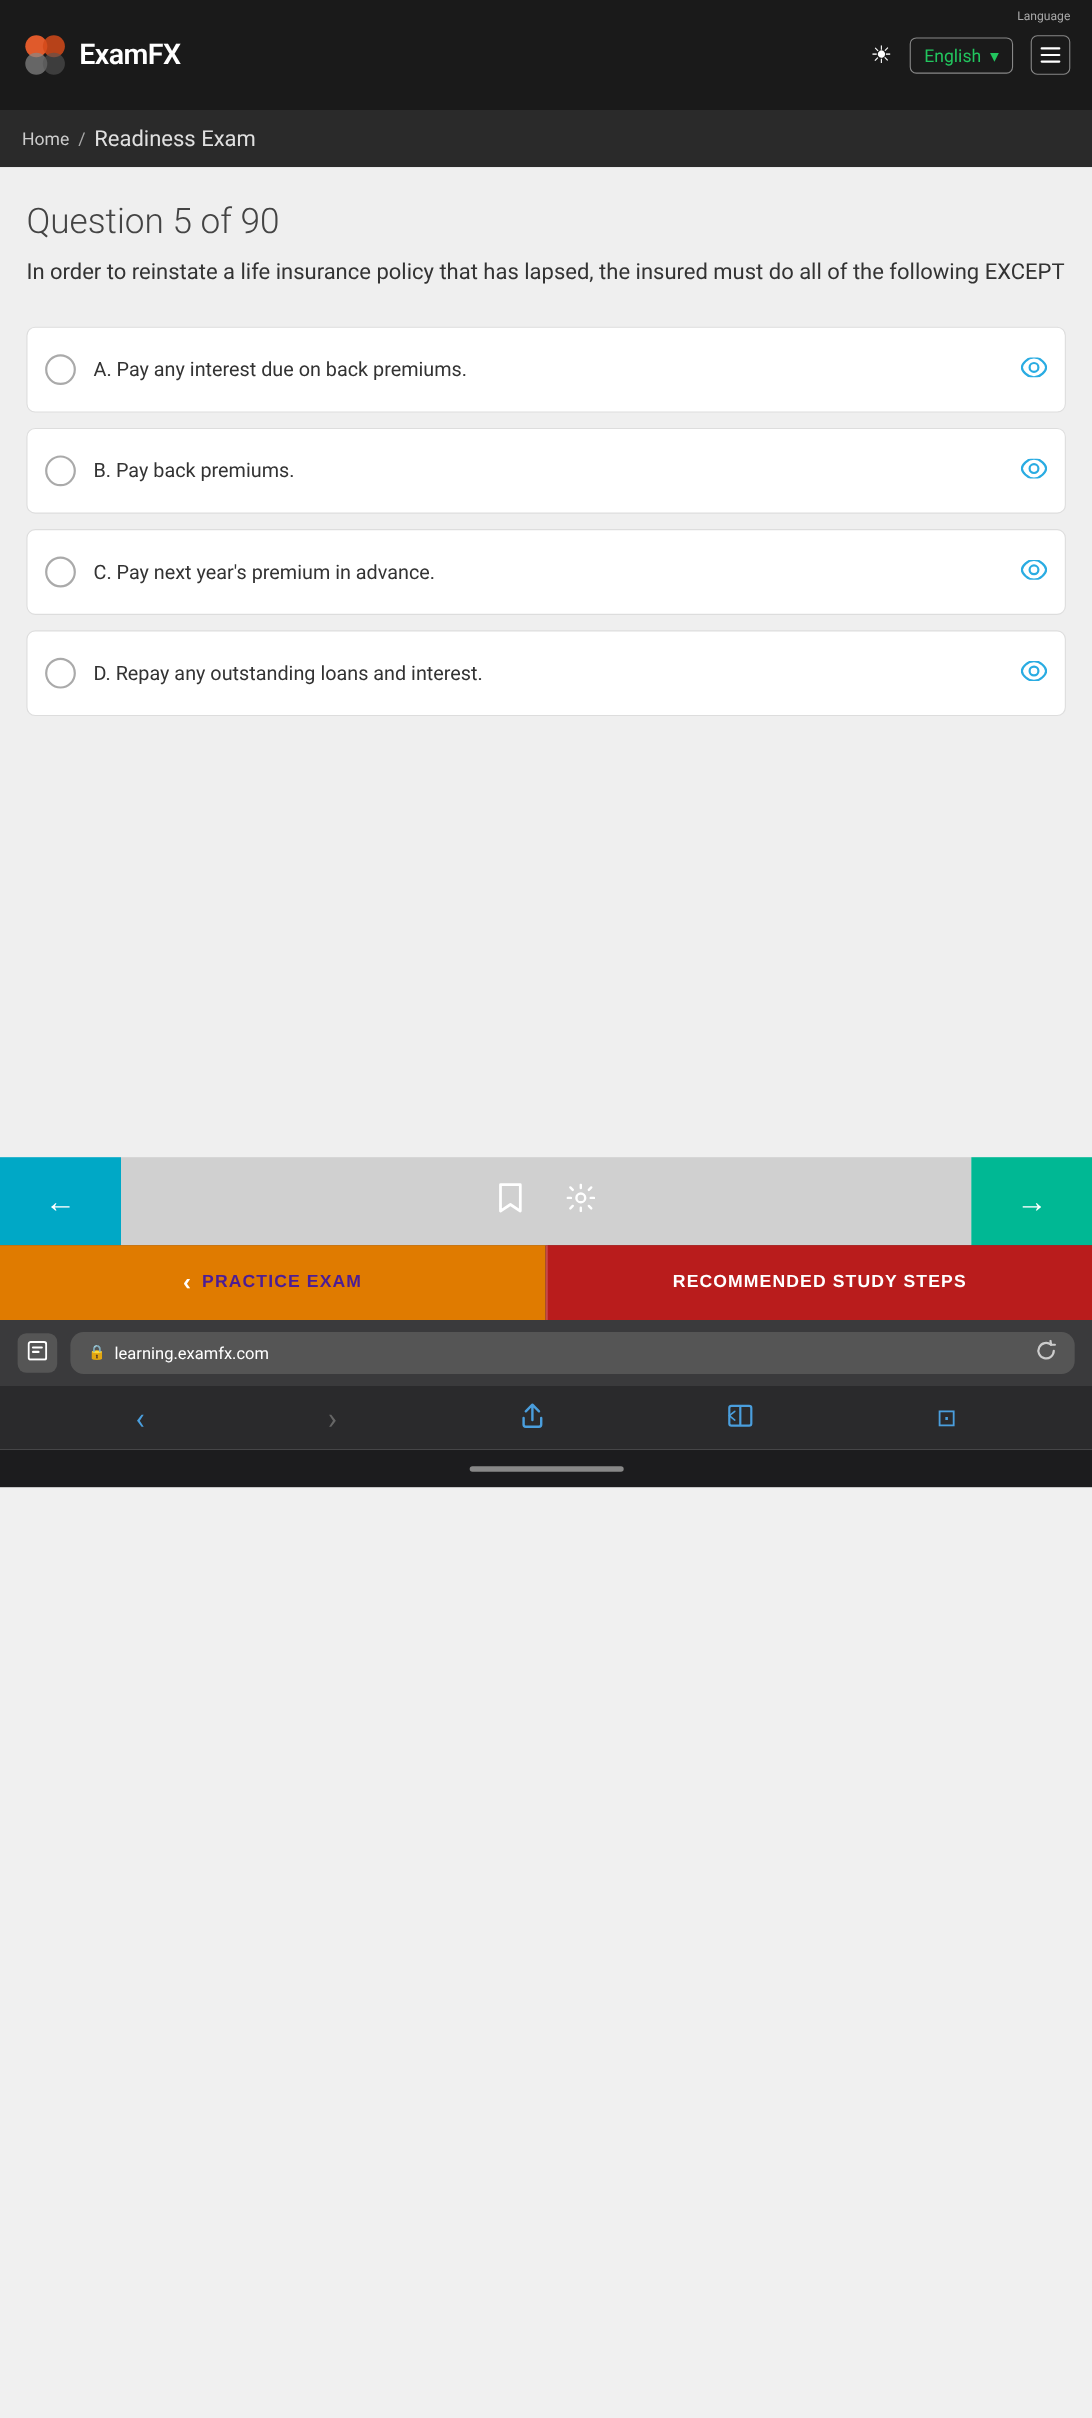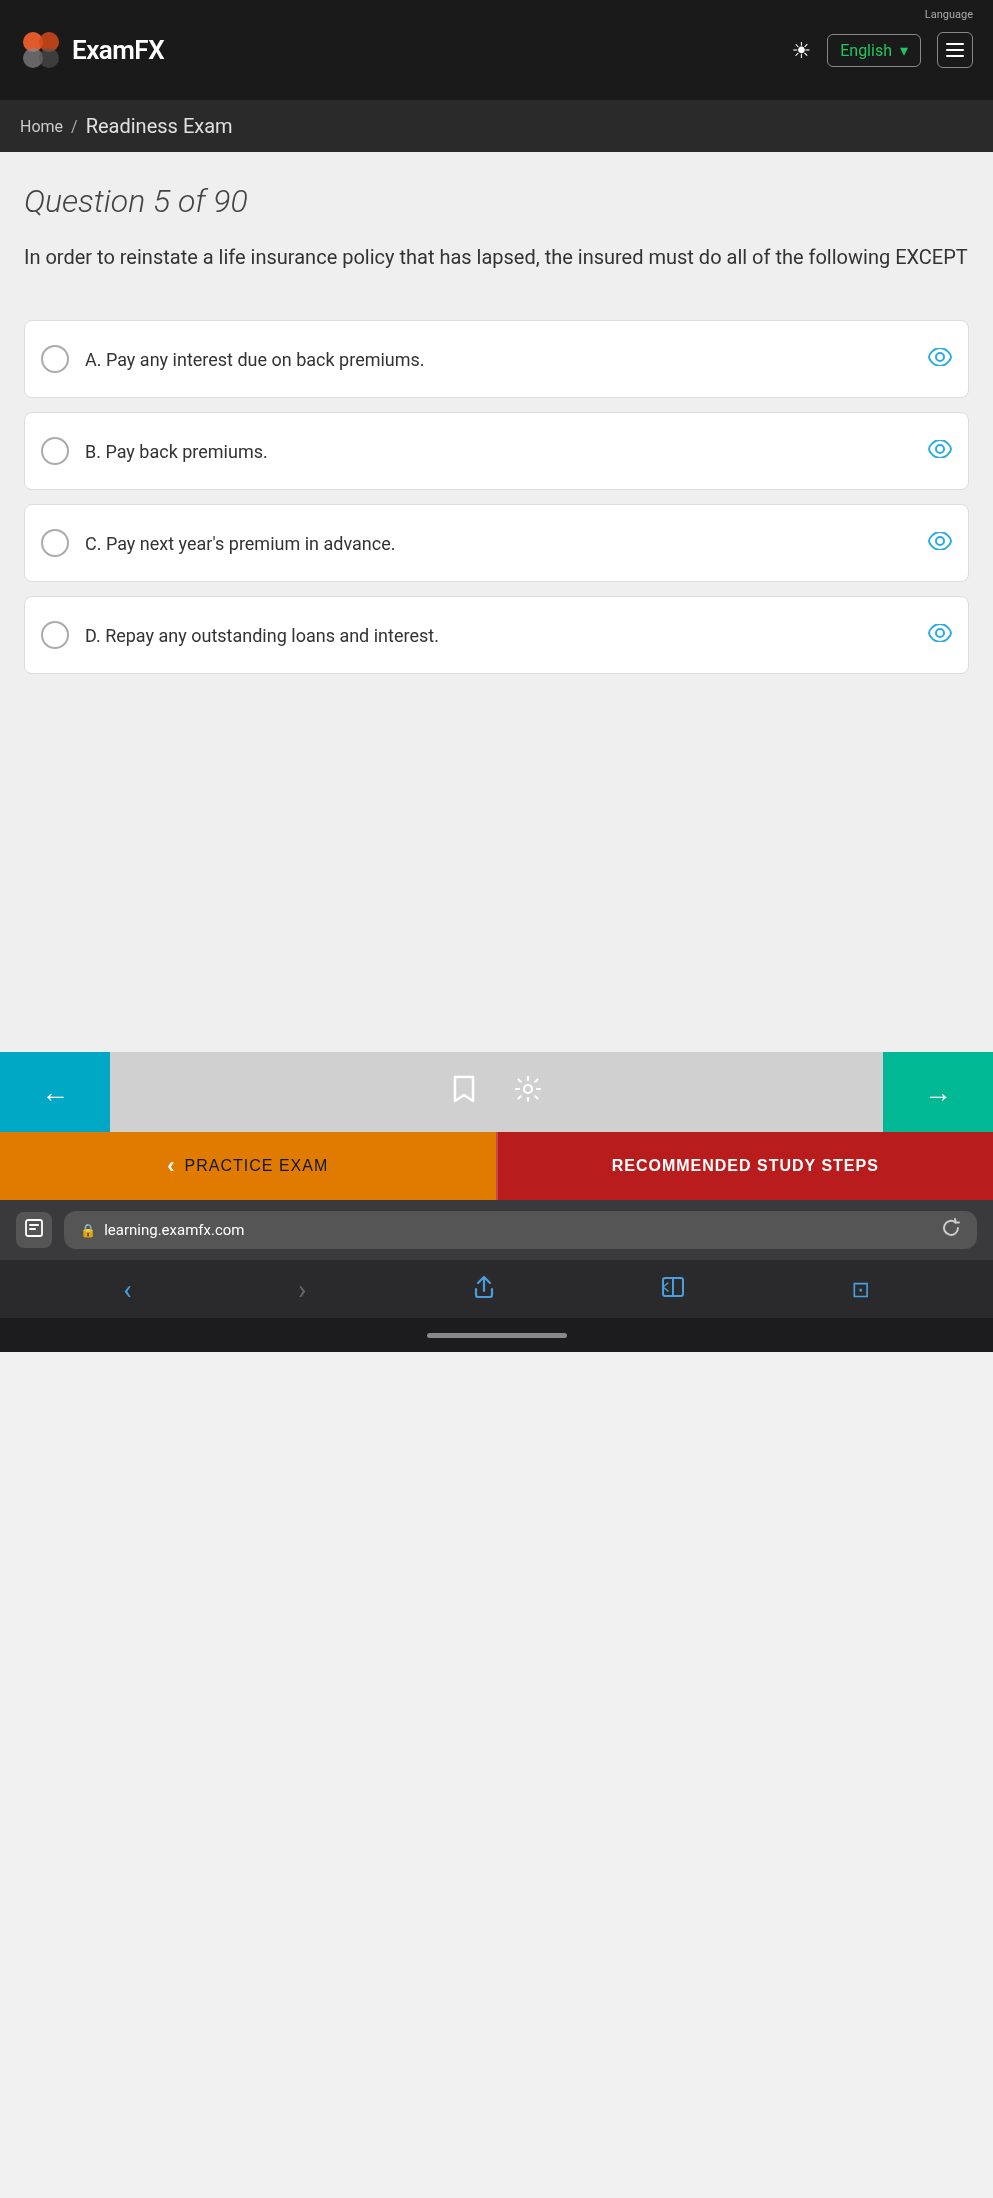--- a/index.html
+++ b/index.html
@@ -115,29 +115,28 @@
     .main-content {
       background: #efefef;
       padding: 30px 24px 20px 24px;
       min-height: 900px;
     }
 
     .question-counter {
       font-size: 32px;
       font-weight: 300;
       color: #444;
-      margin-bottom: 22px;
-      font-style: italic;
+      margin-bottom: 12px;
     }
 
     .question-text {
       font-size: 20px;
       color: #333;
       line-height: 1.5;
-      margin-bottom: 48px;
+      margin-bottom: 35px;
     }
 
     
     .answer-option {
       background: white;
       border: 1px solid #ddd;
       border-radius: 8px;
       margin-bottom: 14px;
       display: flex;
       align-items: center;
@@ -228,23 +227,23 @@
       background: #e07b00;
       flex: 1;
       display: flex;
       align-items: center;
       justify-content: center;
       gap: 10px;
       cursor: pointer;
       border: none;
     }
     .btn-practice-text {
-      color: #0f172a;
+      color: #4c1d95;
       font-size: 16px;
-      font-weight: 400;
+      font-weight: 700;
       letter-spacing: 1px;
     }
     .btn-practice-arrow {
       color: white;
       font-size: 18px;
     }
     .btn-recommended {
       background: #b91c1c;
       flex: 1;
       display: flex;

